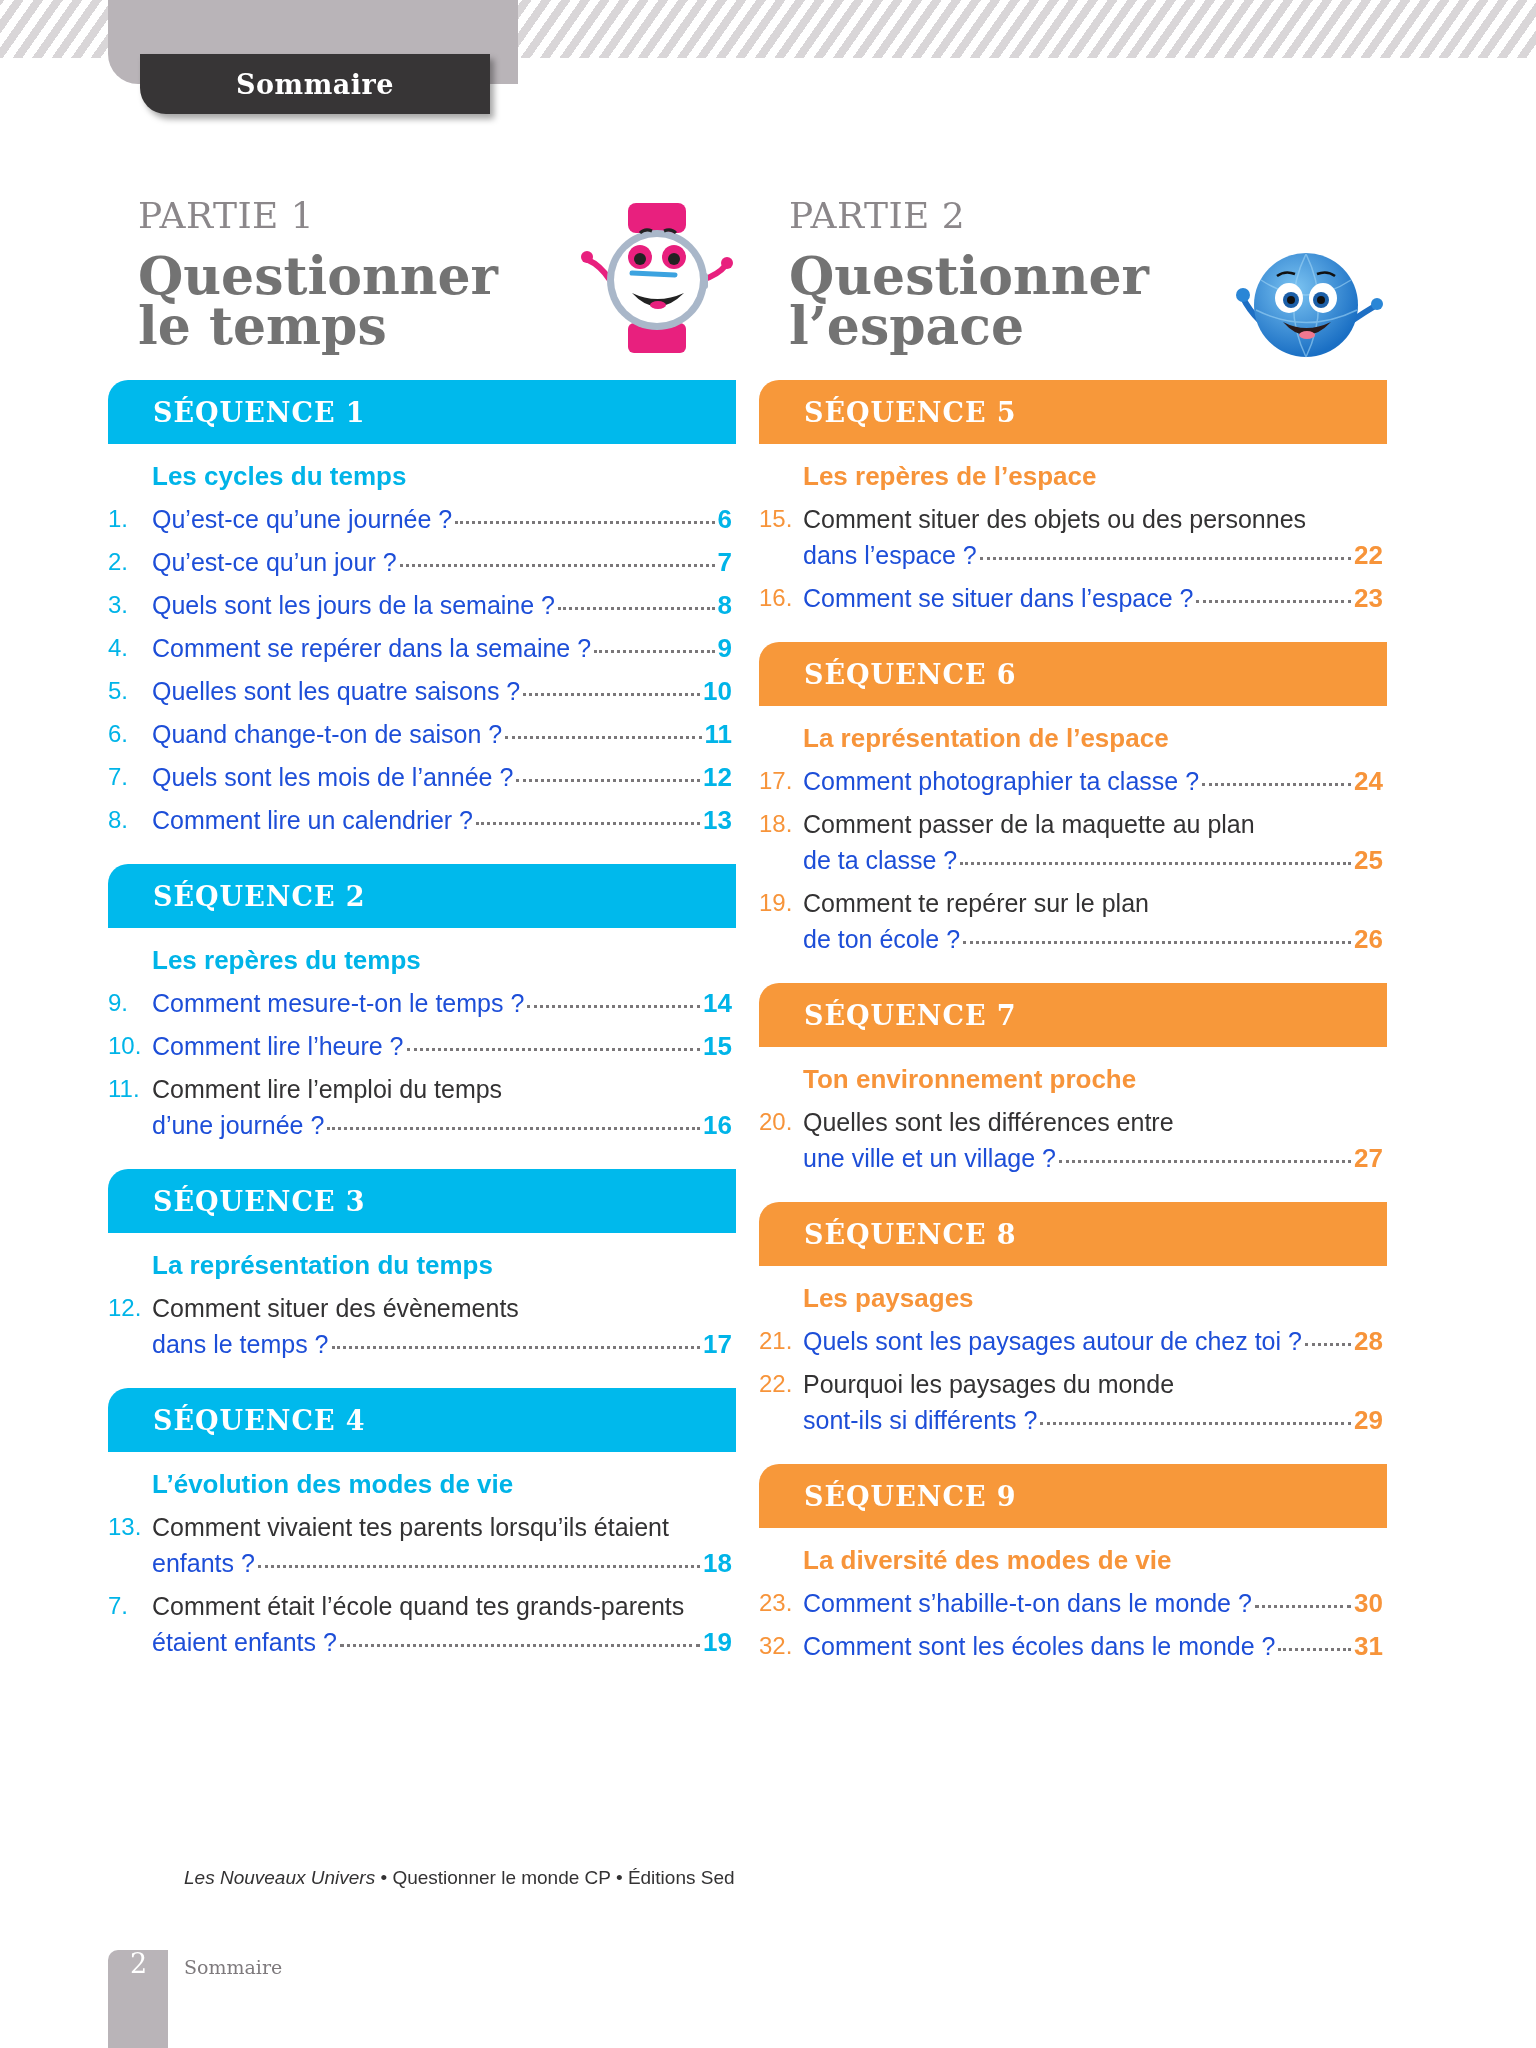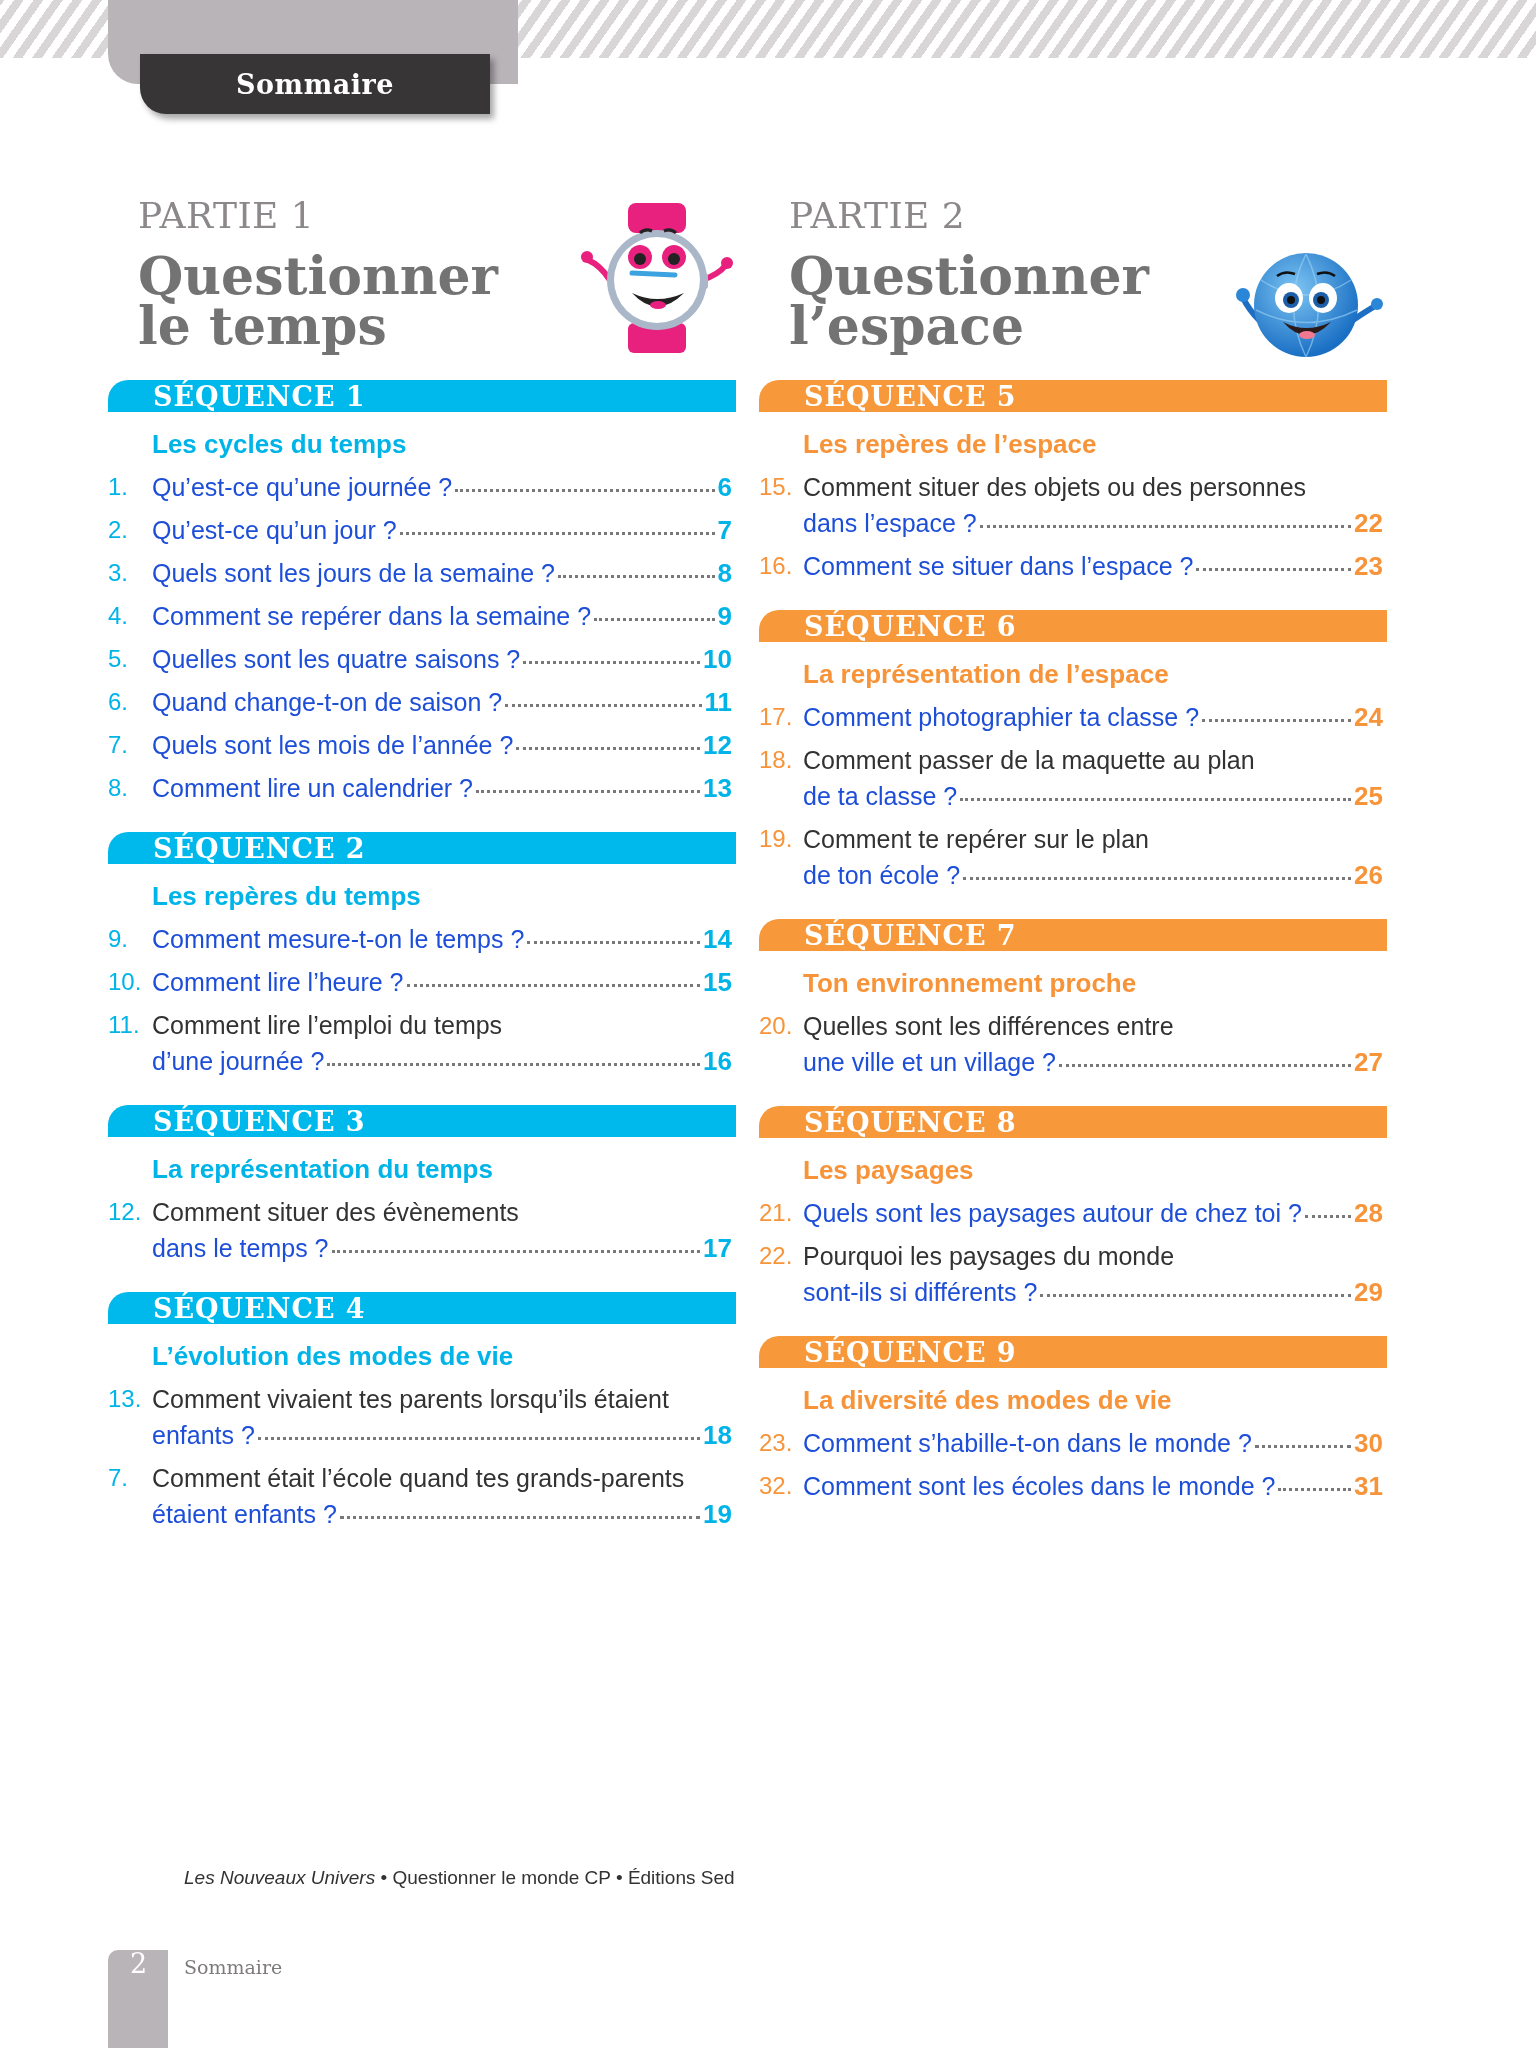--- a/index.html
+++ b/index.html
@@ -38,21 +38,21 @@
   .part-title {
     position: absolute; left: 30px; top: 56px;
     font-family: "DejaVu Serif", serif; font-weight: bold; font-size: 52px; line-height: 50px; color: #737373;
   }
   .mascot { position: absolute; }
   .col-left .mascot { left: 462px; top: 0; width: 170px; height: 160px; }
   .col-right .mascot { left: 462px; top: 45px; width: 170px; height: 125px; }
 
   .sequence { margin-bottom: 26px; }
   .seq-bar {
-    height: 32px; border-top-left-radius: 20px;
+    height: 64px; border-top-left-radius: 20px;
     display: flex; align-items: center; padding-left: 45px;
   }
   .seq-bar span {
     font-family: "DejaVu Serif", serif; font-weight: bold; font-size: 27px; color: #ffffff; letter-spacing: 1px;
   }
   .blue .seq-bar { background: #00b9ec; }
   .orange .seq-bar { background: #f7983a; }
 
   .seq-title {
     margin: 14px 0 4px 44px; font-weight: bold; font-size: 26px; line-height: 36px;

